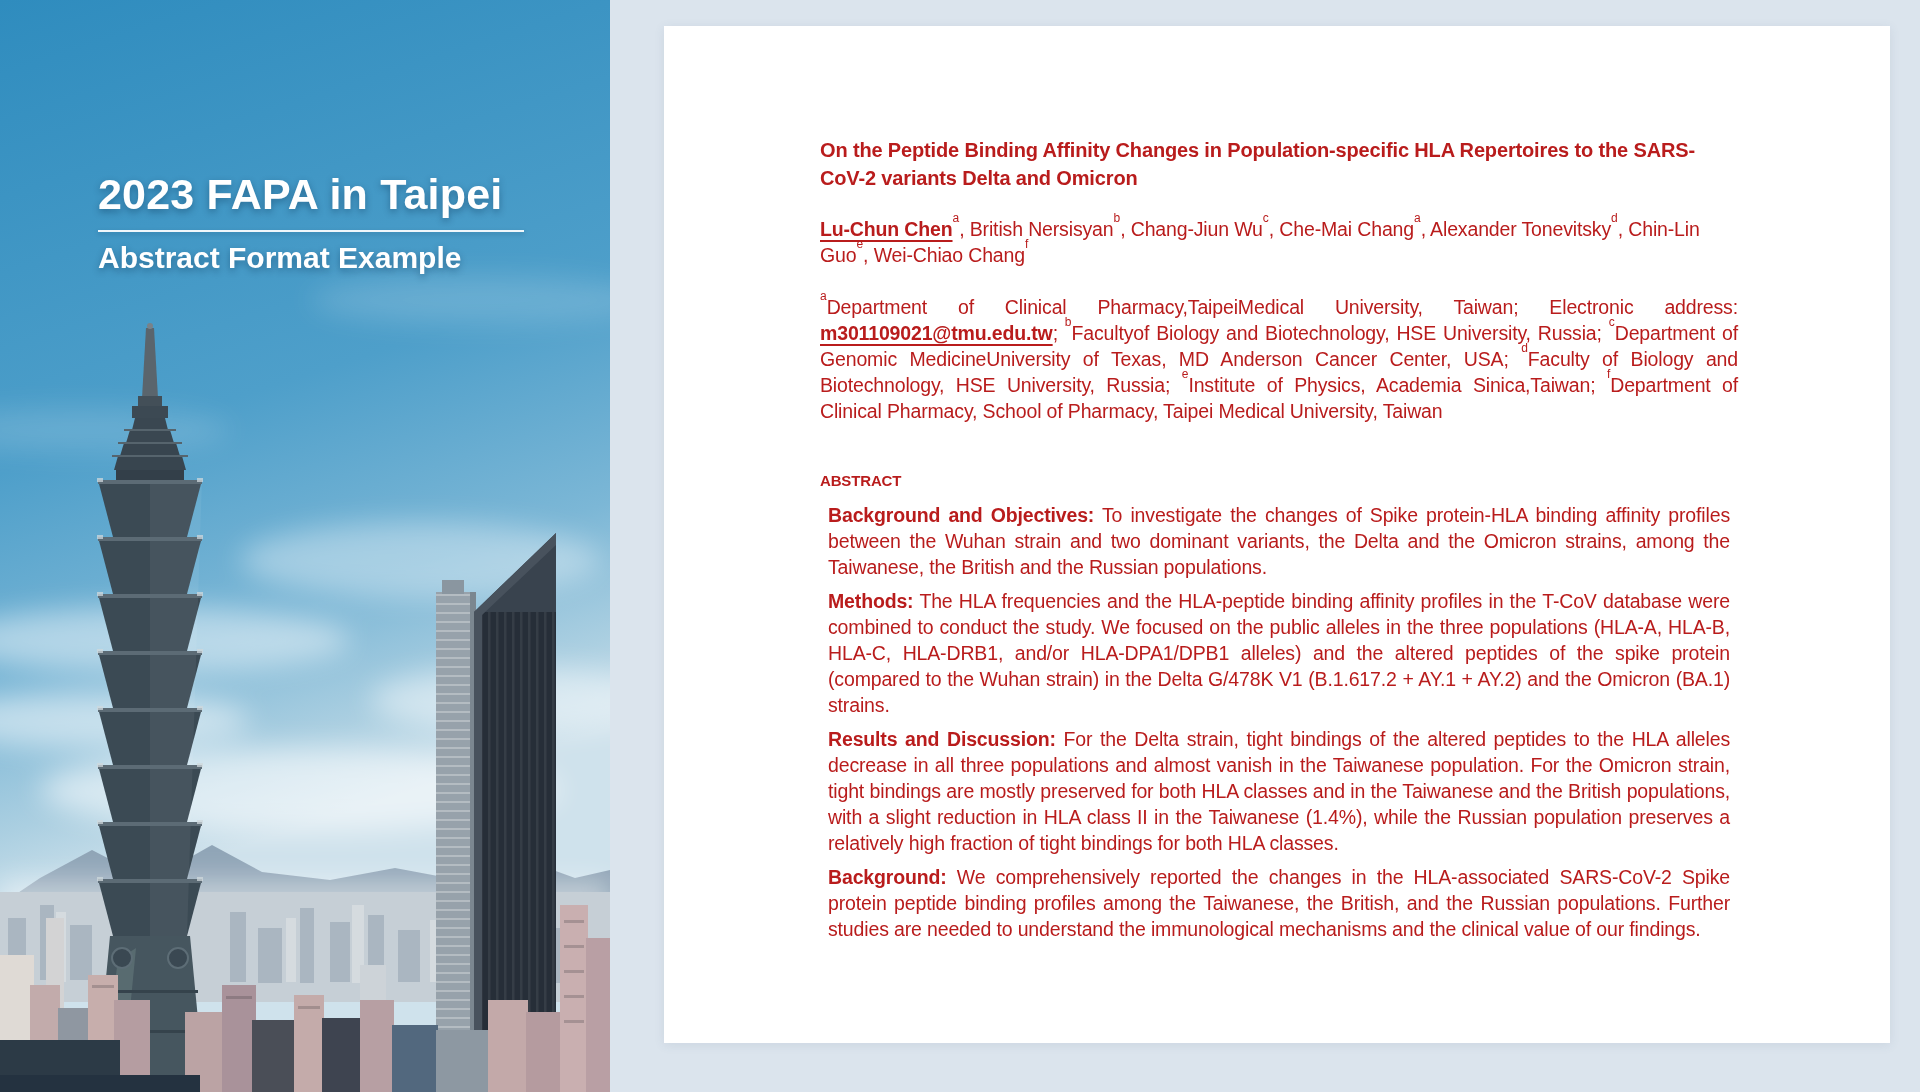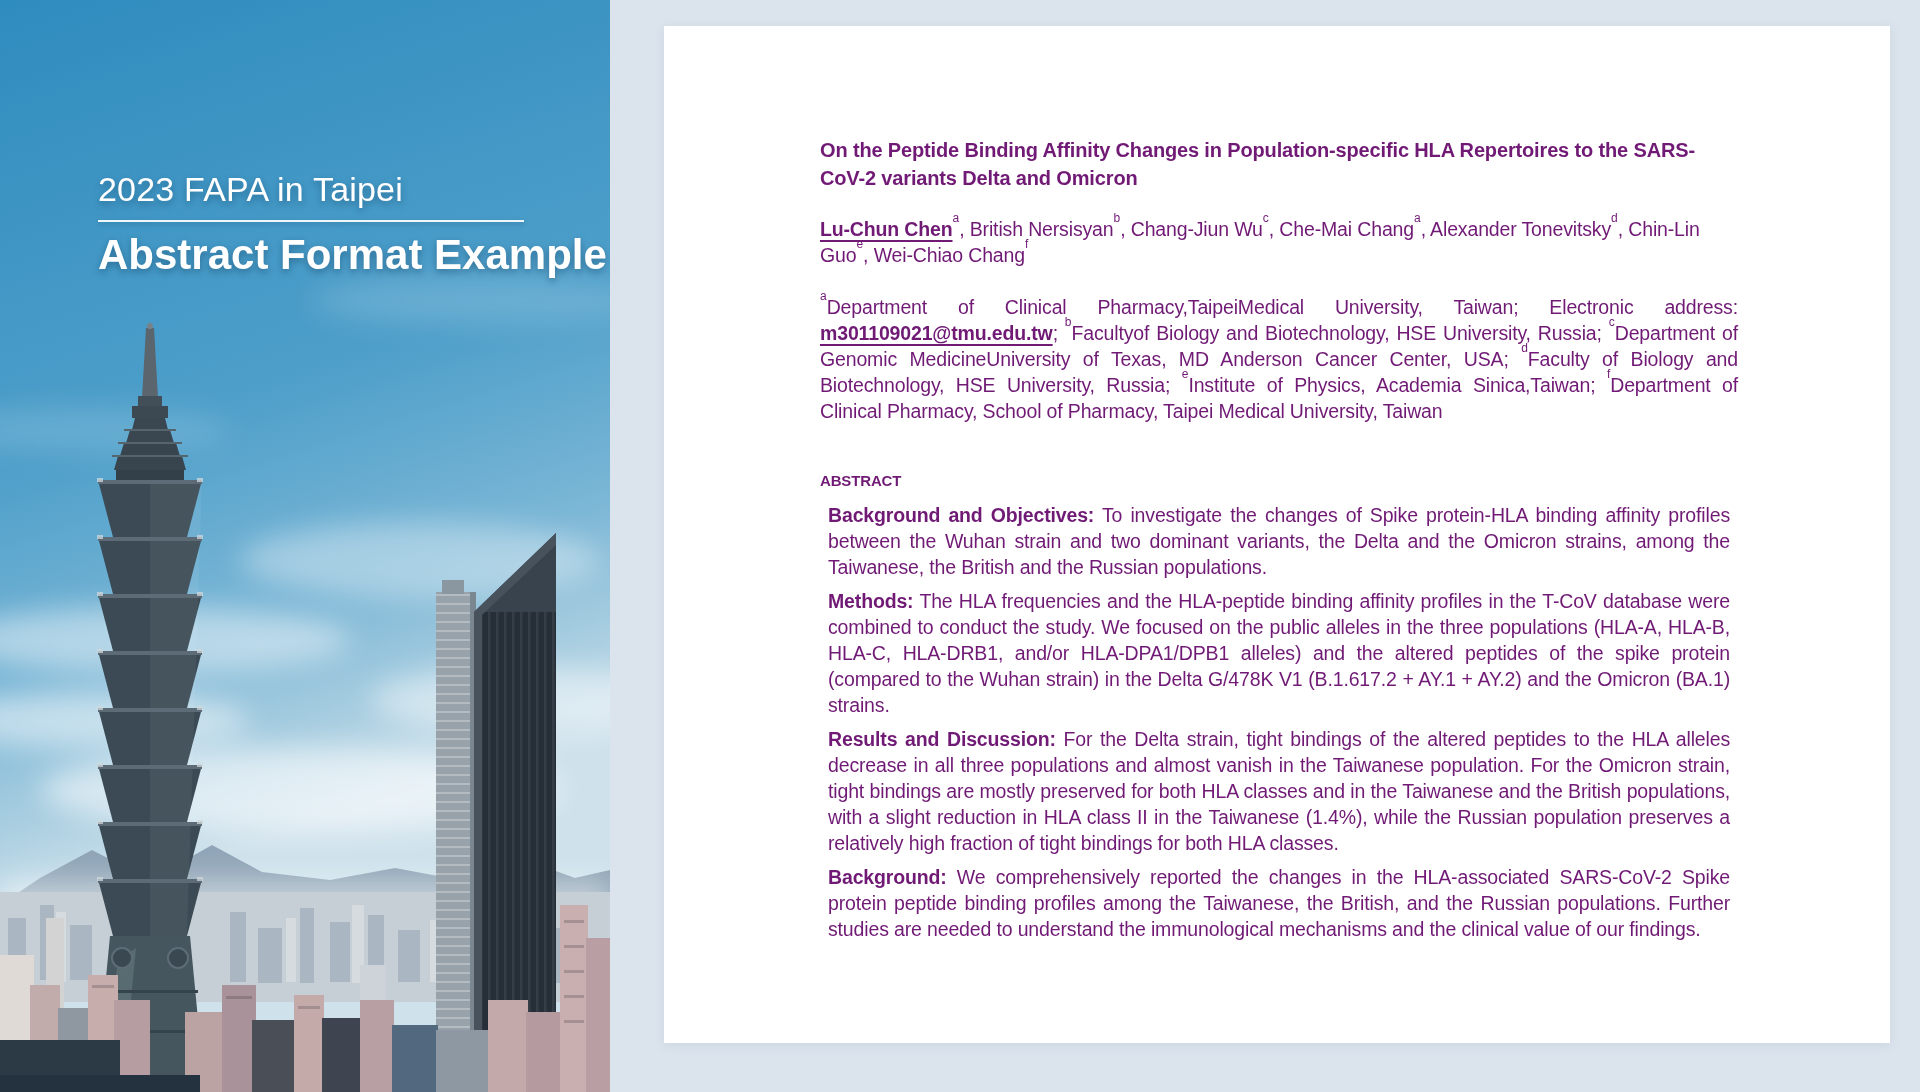--- a/index.html
+++ b/index.html
@@ -10,31 +10,31 @@
   }
   
   .photo-panel{
     position:absolute;left:0;top:0;width:610px;height:1092px;overflow:hidden;
   }
   .photo-panel svg{display:block;width:610px;height:1092px;}
   .banner{
     position:absolute;left:98px;top:170px;width:426px;color:#ffffff;
     text-shadow:0 3px 7px rgba(5,40,70,.38);
   }
-  .banner-line1{font-size:34px;font-weight:normal;letter-spacing:.2px;white-space:nowrap;}
+  .banner-line1{font-size:43px;font-weight:bold;letter-spacing:.2px;white-space:nowrap;}
   .banner-divider{height:2px;background:rgba(255,255,255,.92);margin:11px 0 9px;box-shadow:0 2px 4px rgba(5,40,70,.25);}
-  .banner-line2{font-size:42px;font-weight:bold;white-space:nowrap;}
+  .banner-line2{font-size:30px;font-weight:bold;white-space:nowrap;}
   
   .page{
     position:absolute;left:664px;top:26px;width:1226px;height:1017px;background:#ffffff;
     box-shadow:0 2px 10px rgba(70,90,120,.10);
   }
   .page-content{
     position:absolute;left:156px;top:110px;width:918px;
-    color:#701a75;font-size:19.5px;line-height:26px;letter-spacing:-0.15px;
+    color:#b91c1c;font-size:19.5px;line-height:26px;letter-spacing:-0.15px;
     text-rendering:optimizeLegibility;
   }
   .paper-title{
     font-size:20px;line-height:28px;font-weight:bold;margin:0 0 24px;
   }
   .authors{margin:0 0 26px;}
   .affiliations{margin:0 0 44px;text-align:justify;}
   .abstract-heading{font-size:15px;line-height:26px;font-weight:bold;margin:0;}
   .para{margin:8px;text-align:justify;}
   .para strong{font-weight:bold;}

